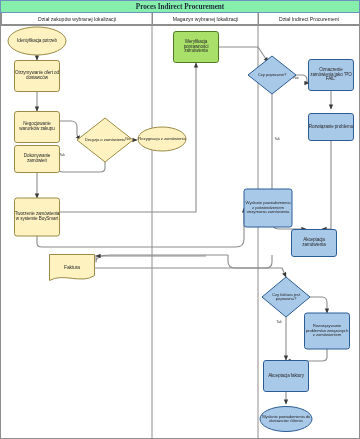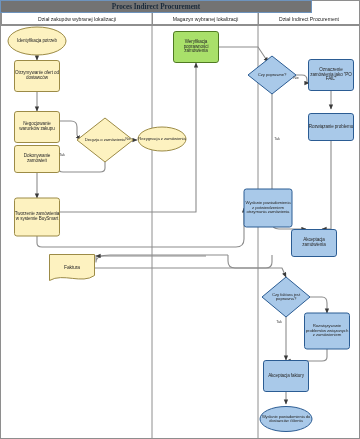--- a/index.html
+++ b/index.html
@@ -15,22 +15,22 @@
   .lbl{
     position:absolute;
     display:flex;align-items:center;justify-content:center;
     text-align:center;
     color:#2a2a2a;
     line-height:1.04;
     pointer-events:none;
     letter-spacing:-0.1px;
   }
   .title-bar{
-    position:absolute;left:0;top:0;width:312px;height:13px;
-    background:#737373;
+    position:absolute;left:0;top:0;width:360px;height:13px;
+    background:#86efac;
     border:1px solid #6d93bd;
     box-sizing:border-box;
     display:flex;align-items:center;justify-content:center;
     font-size:7.2px;font-weight:bold;color:#1a2a3a;
     font-family:"Liberation Serif", serif;
   }
   .col-head{
     position:absolute;top:13px;height:12px;
     box-sizing:border-box;
     display:flex;align-items:center;justify-content:center;

